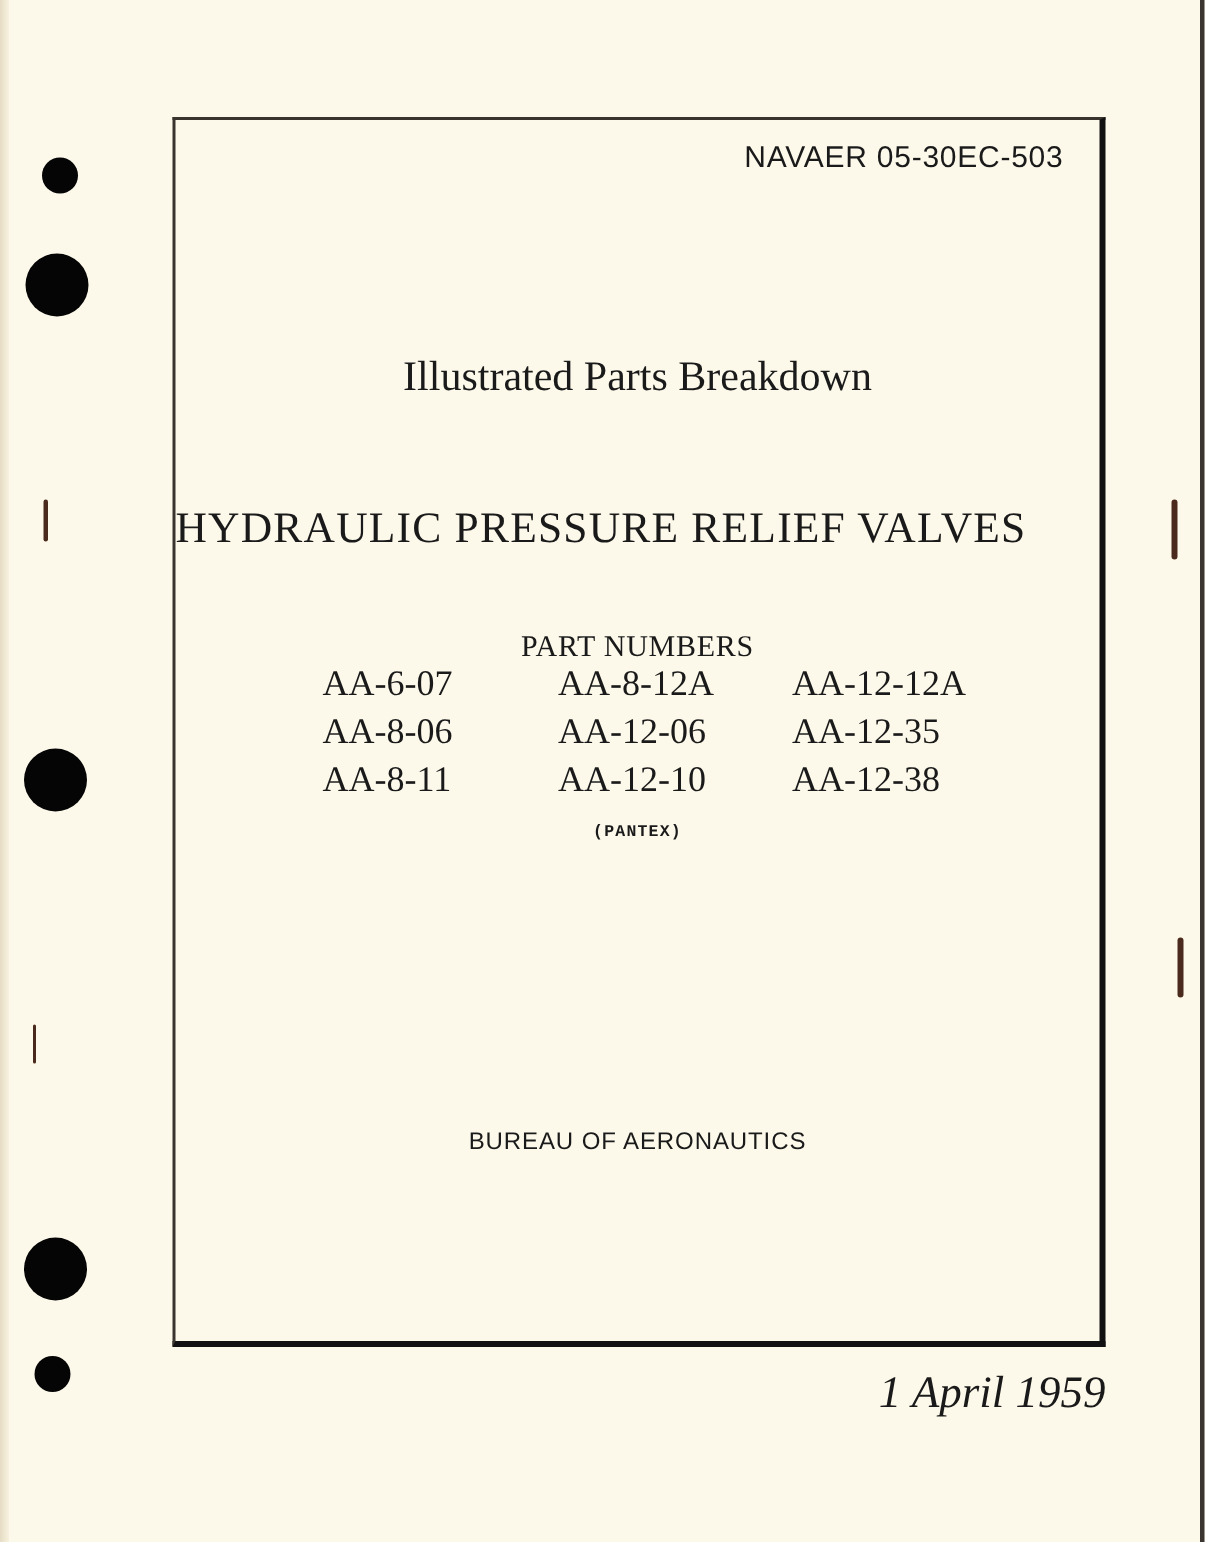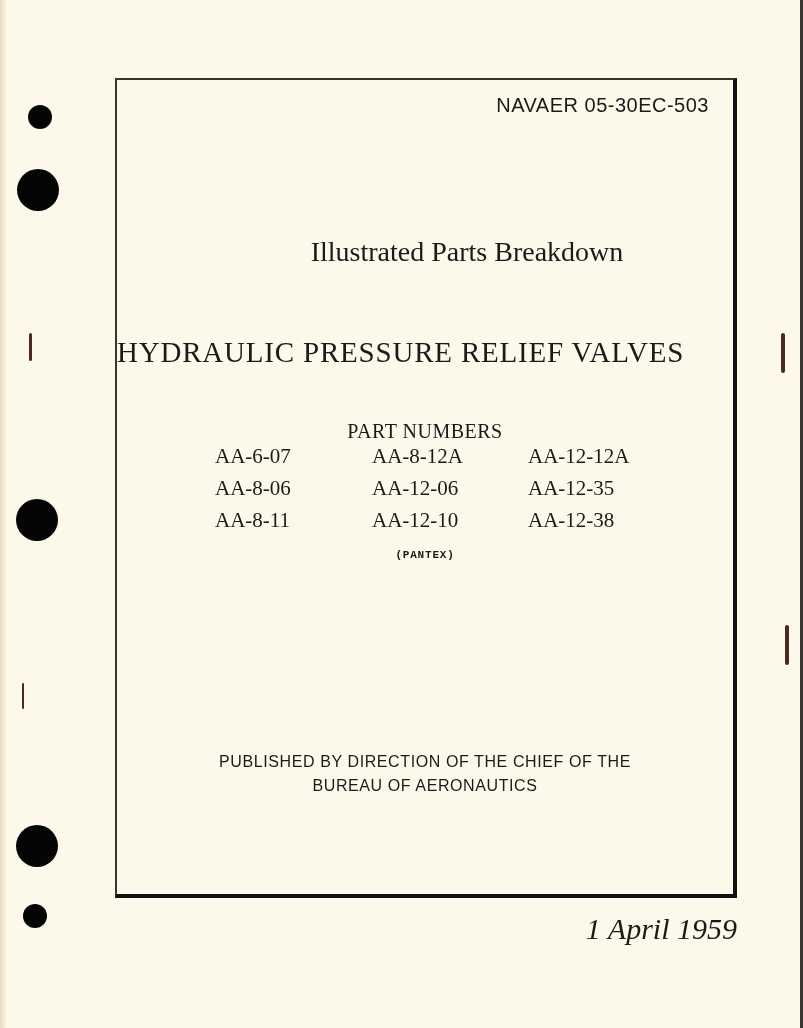--- a/index.html
+++ b/index.html
@@ -16,33 +16,33 @@
       position: absolute; left: 115px; top: 78px; width: 616px; height: 814px;
       border-top: 2px solid #3a342e; border-left: 2px solid #3a342e;
       border-right: 4px solid #111; border-bottom: 4px solid #111;
     }
     .navaer {
       position: absolute; right: 24px; top: 14px;
       font-family: "Liberation Sans", sans-serif; font-size: 20px; color: #1a1a1a; letter-spacing: 0.5px;
     }
     .title1 {
       position: absolute; left: 0; width: 100%; top: 156px; text-align: center;
-      font-family: "Liberation Serif", serif; font-size: 28px; color: #1a1a1a; padding-left: 42px;
+      font-family: "Liberation Serif", serif; font-size: 28px; color: #1a1a1a;
     }
     .title2 {
       position: absolute; left: 0; width: 100%; top: 256px; text-align: left;
       font-family: "Liberation Serif", serif; font-size: 29px; color: #1a1a1a; letter-spacing: 0.8px;
     }
     .pn-head {
       position: absolute; left: 0; width: 100%; top: 319px; text-align: center;
       font-family: "Liberation Serif", serif; font-size: 20px; color: #1a1a1a; letter-spacing: 0.5px; margin-top: 21px;
     }
     .pn-grid { position: absolute; left: 98px; top: 360px; width: 460px; }
     .pn-col { position: absolute; top: 0; }
-    .pn-item { font-family: "Liberation Serif", serif; font-size: 21px; color: #1a1a1a; height: 32px; line-height: 32px; white-space: nowrap; }
+    .pn-item { font-family: "Liberation Serif", serif; font-size: 24px; color: #1a1a1a; height: 32px; line-height: 32px; white-space: nowrap; }
     .pantex {
       position: absolute; left: 0; width: 100%; top: 469px; text-align: center;
       font-family: Liberation Mono, monospace; font-size: 11px; font-weight: bold; color: #1a1a1a; letter-spacing: 0.8px;
     }
     .supersede {
       position: absolute; left: 0; width: 100%; top: 565px; text-align: center;
       font-family: "Liberation Sans", sans-serif; font-size: 12px; font-weight: bold; color: #1a1a1a; letter-spacing: 0.6px; line-height: 21px;
     }
     .published {
       position: absolute; left: 0; width: 100%; top: 670px; text-align: center;
@@ -92,19 +92,18 @@
         <div class="pn-item">AA-12-12A</div>
         <div class="pn-item">AA-12-35</div>
         <div class="pn-item">AA-12-38</div>
       </div>
     </div>
 
     <div class="pantex">(PANTEX)</div>
 
 
     <div class="published">
-      <div>PUBLISHED BY DIRECTION OF THE CHIEF OF THE</div>
       <div>BUREAU OF AERONAUTICS</div>
     </div>
   </div>
 
   <div class="date">1 April 1959</div>
 </div>
 
 </body></html>

